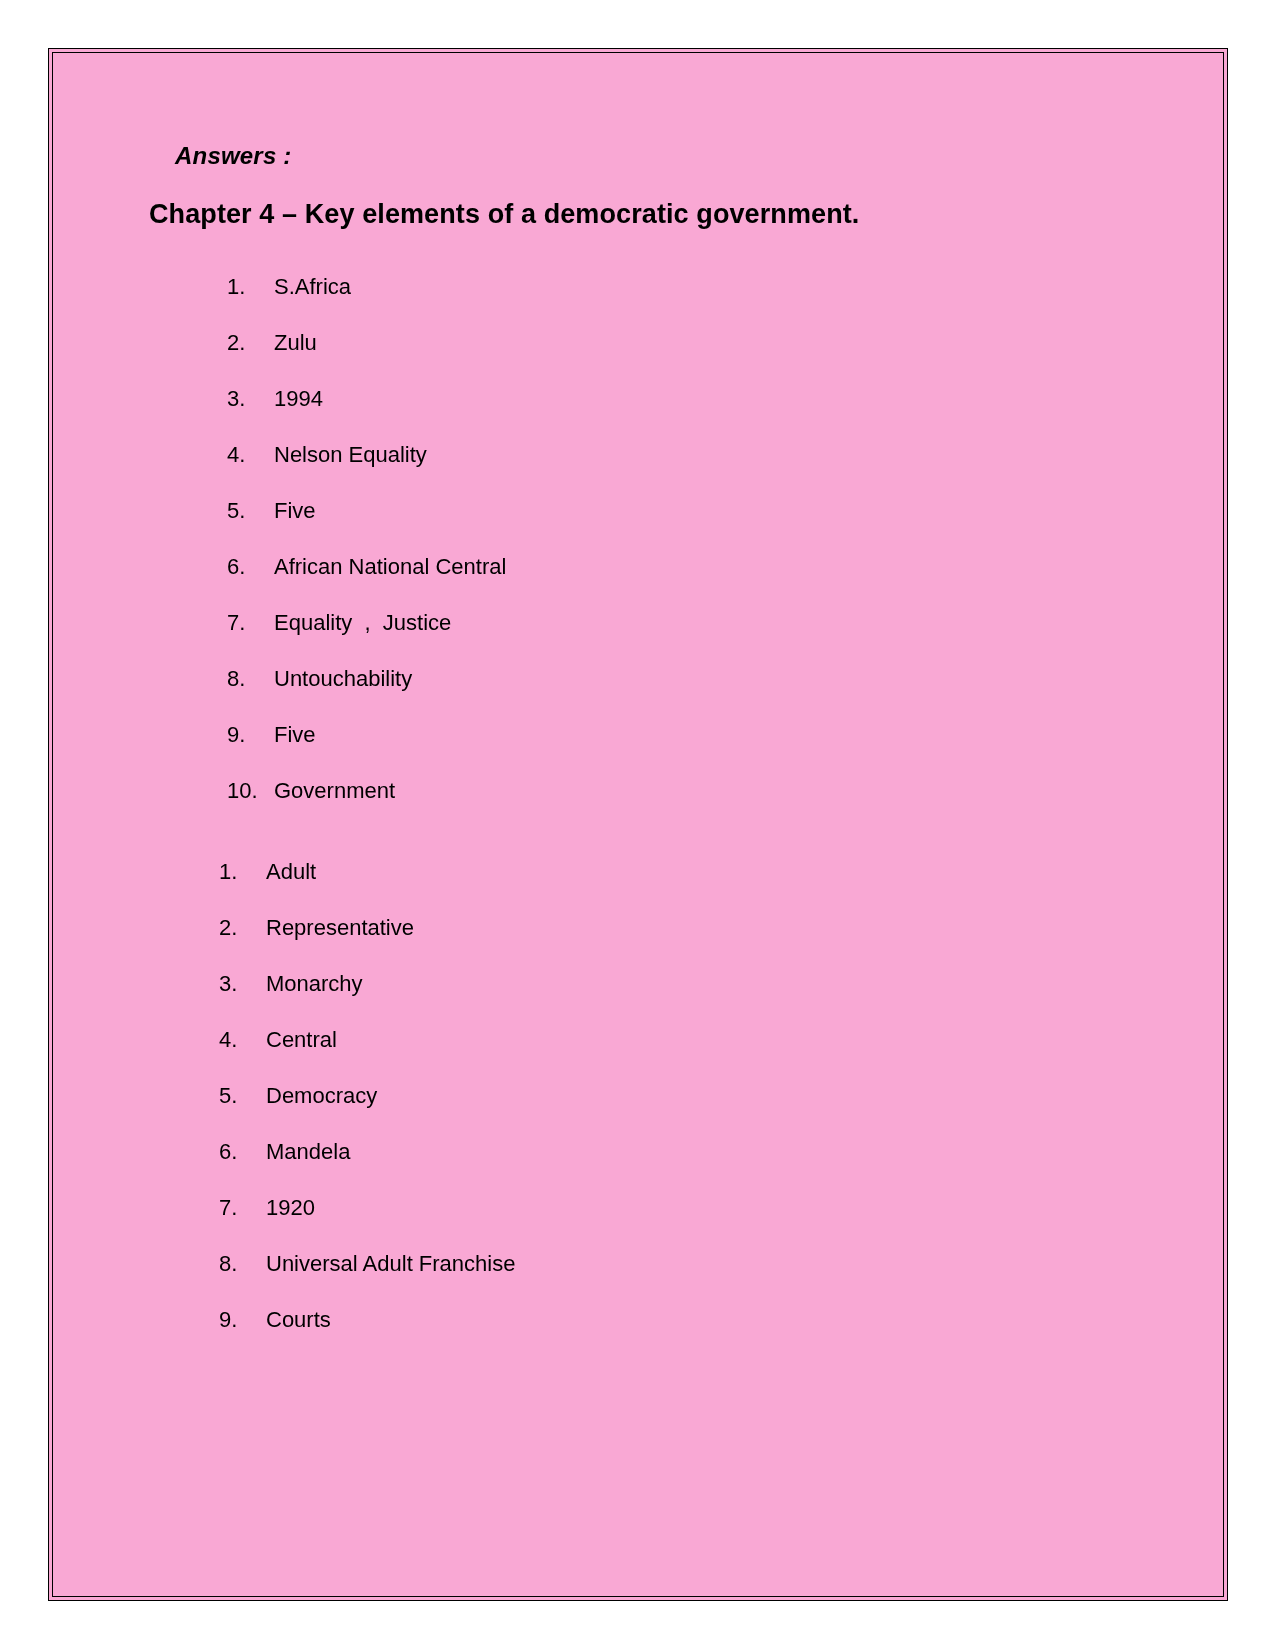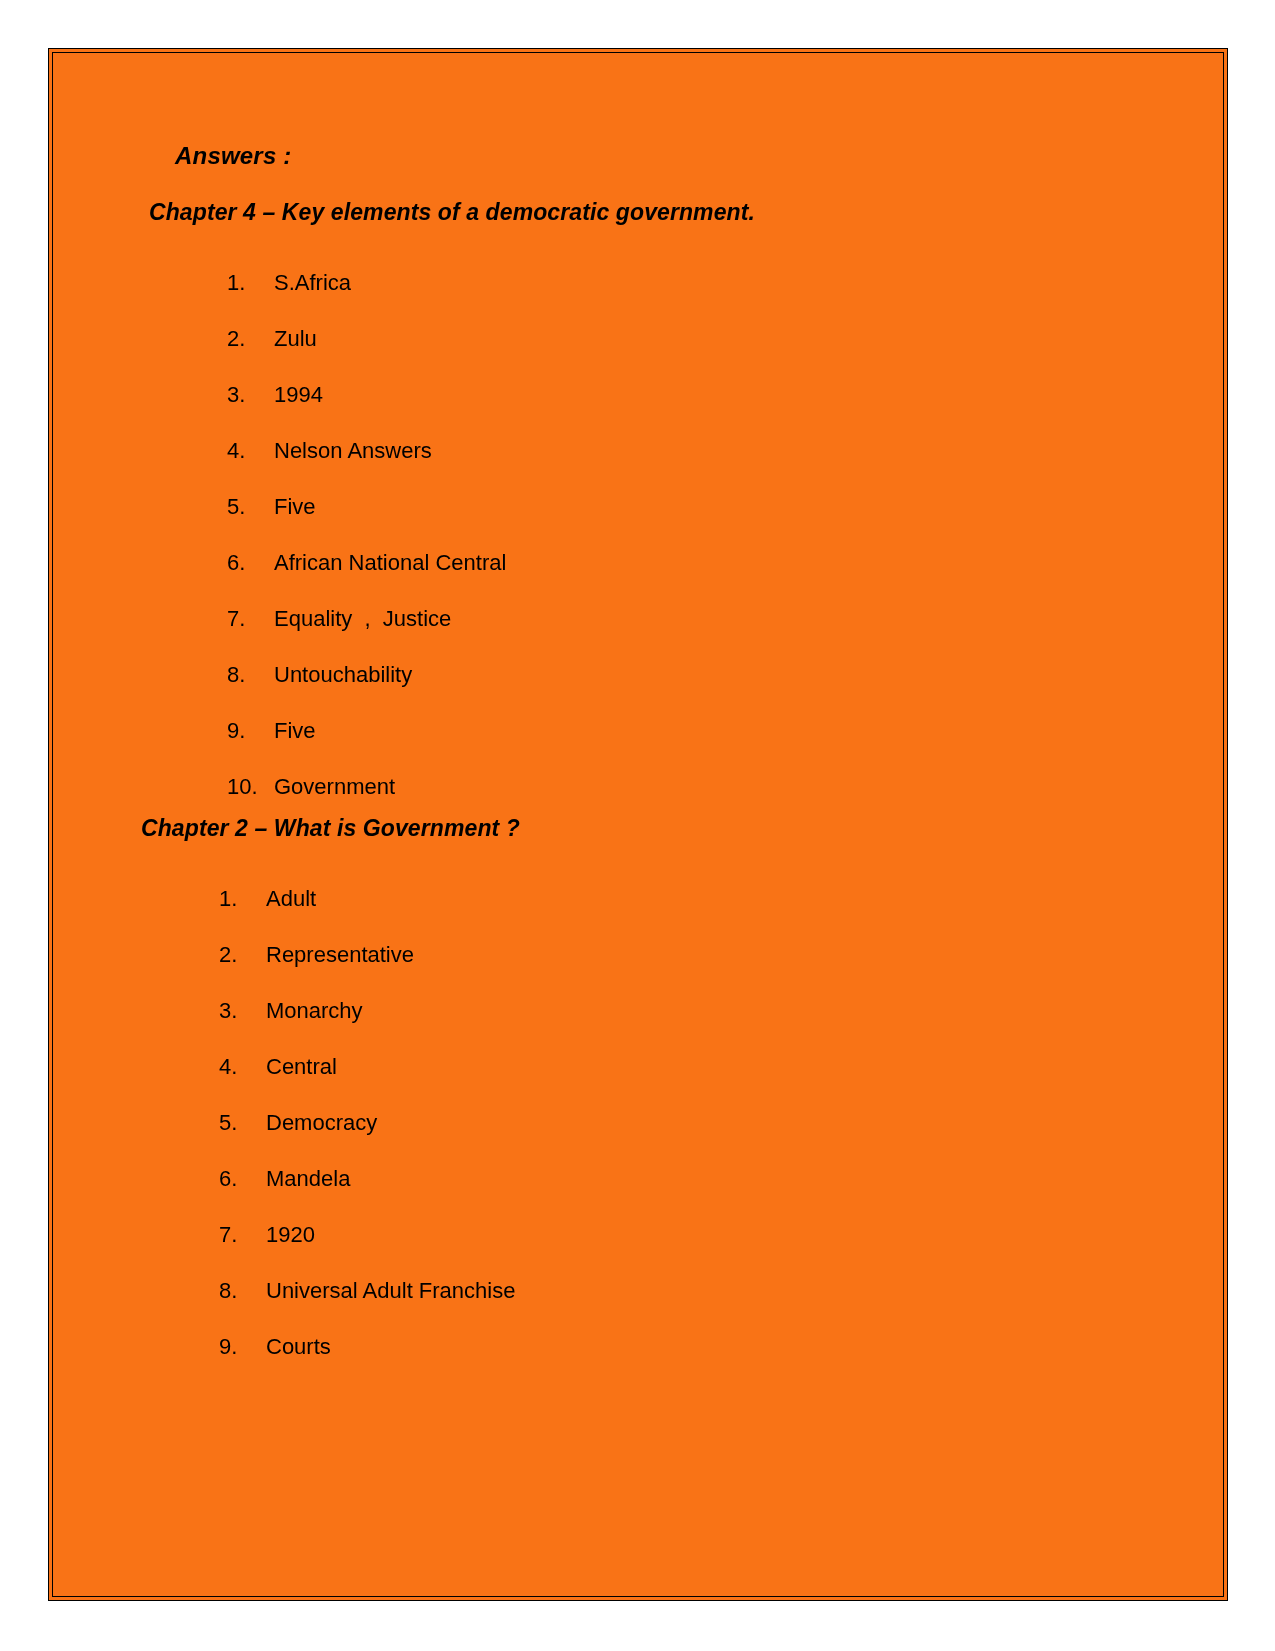--- a/index.html
+++ b/index.html
@@ -16,21 +16,21 @@
   }
 
   
   .page-sheet {
     position: absolute;
     left: 48px;
     top: 48px;
     width: 1180px;
     height: 1553px;
     box-sizing: border-box;
-    background: #f97316;
+    background: #f9a8d4;
     border: 1px solid #000000;
     padding: 0;
   }
   .page-sheet-inner {
     position: absolute;
     left: 3px;
     top: 3px;
     right: 3px;
     bottom: 3px;
     border: 1px solid #000000;
@@ -53,25 +53,24 @@
     left: 126px;
     top: 93px;
     font-size: 24px;
     font-weight: bold;
     font-style: italic;
     letter-spacing: 0.2px;
     white-space: pre;
   }
 
   .chapter-heading {
-    font-size: 23px;
+    font-size: 27px;
     font-weight: bold;
     letter-spacing: 0.1px;
     white-space: pre;
-    font-style: italic;
   }
 
   #chapter-block-1 {
     position: absolute;
     left: 100px;
     top: 150px;
     width: 1000px;
   }
   #chapter-block-2 {
     position: absolute;
@@ -138,21 +137,21 @@
         <li>
           <span class="marker">2.</span>
           <span class="answer-text">Zulu</span>
         </li>
         <li>
           <span class="marker">3.</span>
           <span class="answer-text">1994</span>
         </li>
         <li>
           <span class="marker">4.</span>
-          <span class="answer-text">Nelson Answers</span>
+          <span class="answer-text">Nelson Equality</span>
         </li>
         <li>
           <span class="marker">5.</span>
           <span class="answer-text">Five</span>
         </li>
         <li>
           <span class="marker">6.</span>
           <span class="answer-text">African National Central</span>
         </li>
         <li>
@@ -168,21 +167,20 @@
           <span class="answer-text">Five</span>
         </li>
         <li>
           <span class="marker wide">10.</span>
           <span class="answer-text">Government</span>
         </li>
       </ol>
     </div>
 
     <div id="chapter-block-2">
-      <div class="chapter-heading">Chapter 2 – What is Government ?</div>
       <ol class="answer-list">
         <li>
           <span class="marker">1.</span>
           <span class="answer-text">Adult</span>
         </li>
         <li>
           <span class="marker">2.</span>
           <span class="answer-text">Representative</span>
         </li>
         <li>

